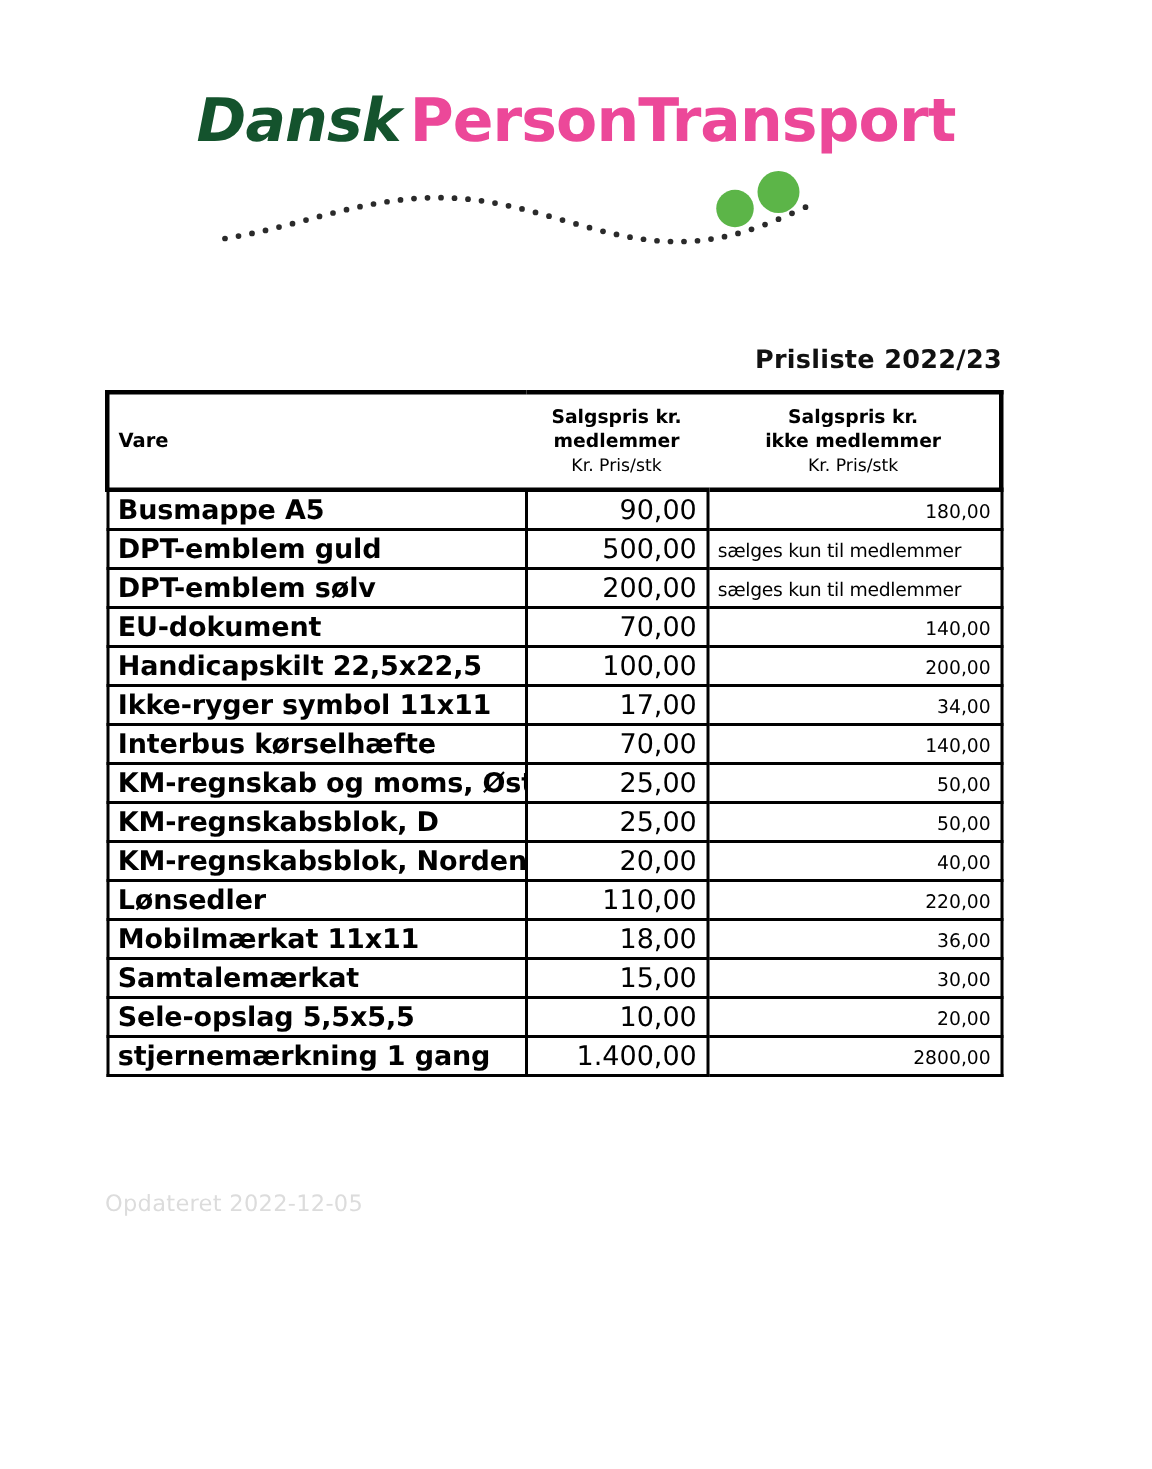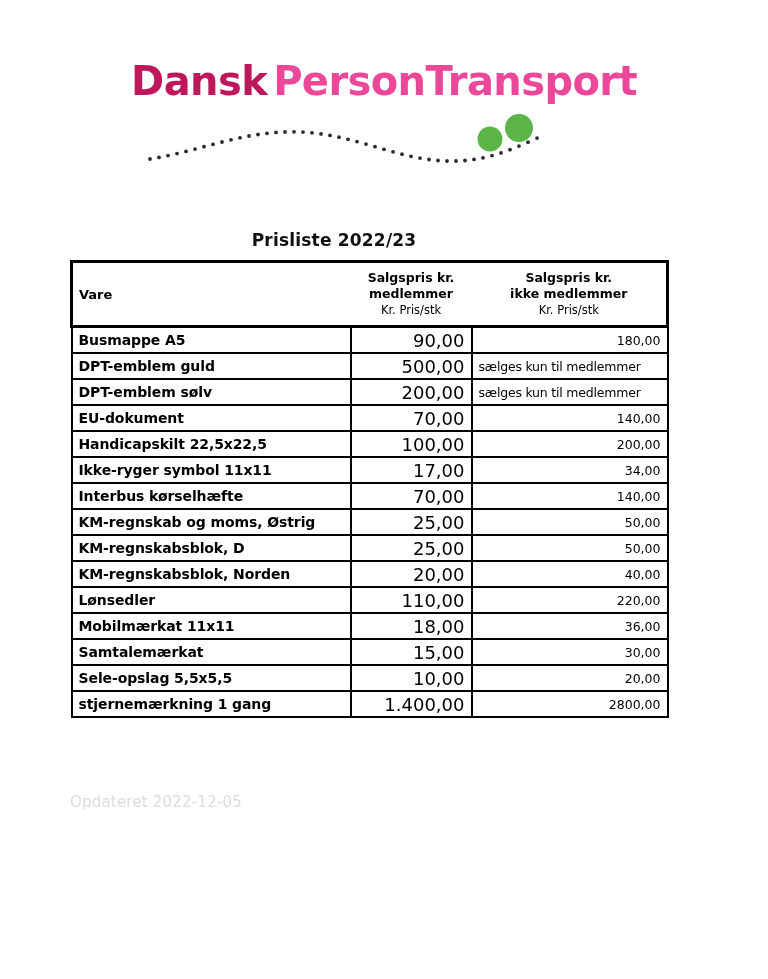--- a/index.html
+++ b/index.html
@@ -27,21 +27,22 @@
   }
   #logo-wordmark {
     text-align: center;
     font-size: 40px;
     font-weight: bold;
     letter-spacing: -0.6px;
     line-height: 46px;
     white-space: nowrap;
   }
   #logo-wordmark .word-dansk {
-    color: #be185d;
+    color: #14532d;
+    font-style: italic;
   }
   #logo-wordmark .word-person,
   #logo-wordmark .word-transport {
     color: #ec4899;
   }
   #logo-wordmark .word-dansk { margin-right: 6px; }
 
   #logo-swoosh {
     position: absolute;
     left: 148px;
@@ -49,21 +50,21 @@
     width: 400px;
     height: 64px;
   }
 
   
   #doc-title {
     position: absolute;
     left: 0;
     top: 230px;
     width: 668px;
-    text-align: center;
+    text-align: right;
     font-size: 17px;
     font-weight: bold;
     letter-spacing: 0.2px;
     color: #111111;
   }
 
   
   #price-table-wrap {
     position: absolute;
     left: 70px;
@@ -121,21 +122,21 @@
   tbody tr.data-row > td {
     height: 24px;
     border: 2px solid #000;
     padding: 0 6px;
     background: #fff;
     white-space: nowrap;
     overflow: hidden;
   }
   tbody tr.data-row > td.cell-name {
     font-weight: bold;
-    font-size: 14px;
+    font-size: 18px;
     text-align: left;
     letter-spacing: -0.1px;
   }
   tbody tr.data-row > td.cell-member {
     font-weight: normal;
     font-size: 18px;
     text-align: right;
   }
   tbody tr.data-row > td.cell-nonmember {
     font-weight: normal;

